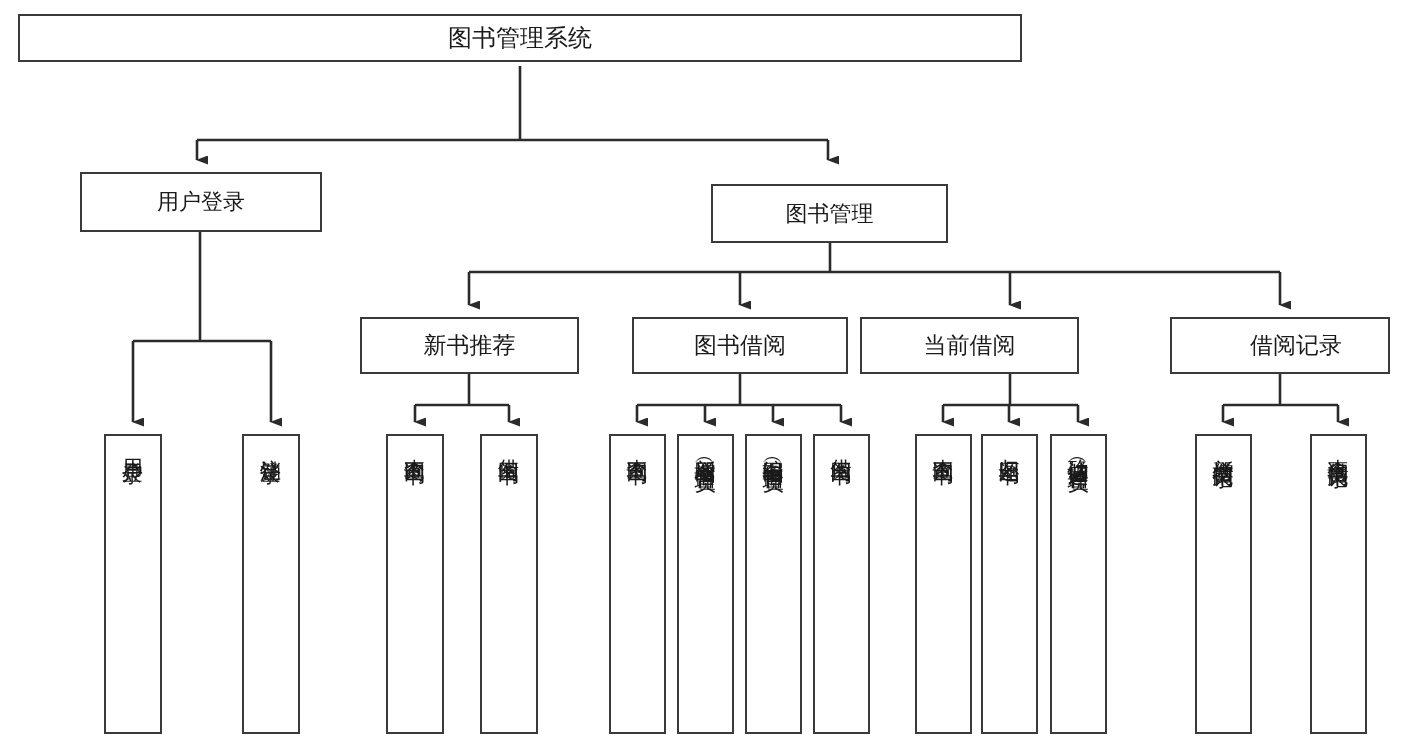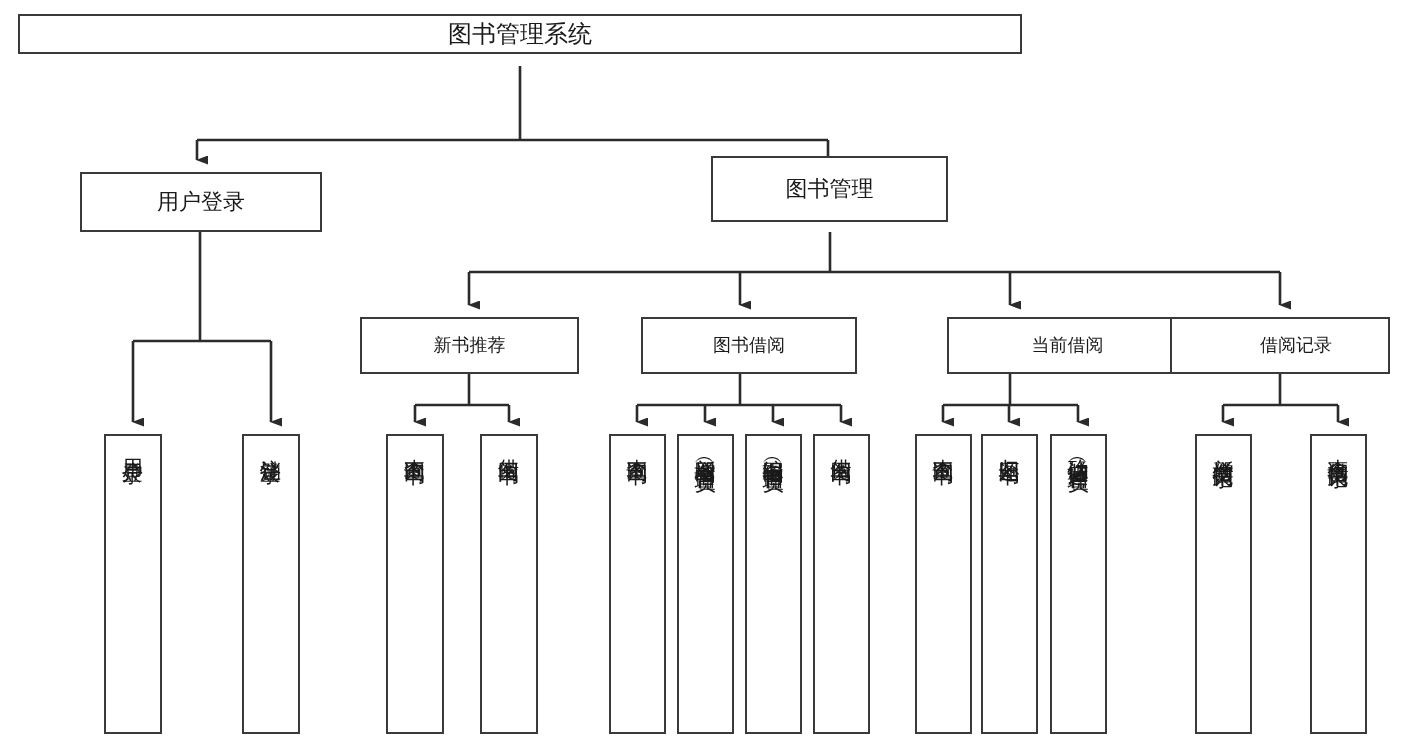--- a/index.html
+++ b/index.html
@@ -39,21 +39,21 @@
     overflow: hidden;
   }
   .node-label {
     color: #1a1a1a;
     text-align: center;
     line-height: 1.05;
     white-space: nowrap;
   }
   .node.level0 .node-label { font-size: 24px; }
   .node.level1 .node-label { font-size: 22px; }
-  .node.level2 .node-label { font-size: 18px; }
+  .node.level2 .node-label { font-size: 23px; }
   .node.leaf {
     align-items: flex-start;
     justify-content: center;
     padding-top: 6px;
   }
   .node.leaf .node-label {
     writing-mode: vertical-rl;
     text-orientation: upright;
     font-size: 21px;
     letter-spacing: 2px;
@@ -119,38 +119,38 @@
       <path d="M1009,405 L1009,422" marker-end="url(#arrowhead)"></path>
       <path d="M1078,405 L1078,422" marker-end="url(#arrowhead)"></path>
 
       <path d="M1280,374 L1280,405"></path>
       <path d="M1223,405 L1338,405"></path>
       <path d="M1223,405 L1223,422" marker-end="url(#arrowhead)"></path>
       <path d="M1338,405 L1338,422" marker-end="url(#arrowhead)"></path>
     </g>
   </svg>
 
-  <div class="node level0" style="left:18px; top:14px; width:1004px; height:40px;">
+  <div class="node level0" style="left:18px; top:14px; width:1004px; height:48px;">
     <span class="node-label">图书管理系统</span>
   </div>
 
   <div class="node level1" style="left:80px; top:172px; width:242px; height:60px;">
     <span class="node-label">用户登录</span>
   </div>
-  <div class="node level1" style="left:711px; top:156px; width:237px; height:66px;">
+  <div class="node level1" style="left:711px; top:184px; width:237px; height:59px;">
     <span class="node-label">图书管理</span>
   </div>
 
   <div class="node level2" style="left:360px; top:317px; width:219px; height:57px;">
     <span class="node-label">新书推荐</span>
   </div>
-  <div class="node level2" style="left:632px; top:317px; width:216px; height:57px;margin-left:9px;">
+  <div class="node level2" style="left:632px; top:317px; width:216px; height:57px;">
     <span class="node-label">图书借阅</span>
   </div>
-  <div class="node level2" style="left:947px; top:317px; width:241px; height:57px;">
+  <div class="node level2" style="left:860px; top:317px; width:219px; height:57px;">
     <span class="node-label">当前借阅</span>
   </div>
   <div class="node level2" style="left:1170px; top:317px; width:220px; height:57px;padding-left:32px;">
     <span class="node-label">借阅记录</span>
   </div>
 
   <div class="node leaf" style="left:104px; top:434px; width:58px; height:300px;">
     <span class="node-label">用户登录</span>
   </div>
   <div class="node leaf" style="left:242px; top:434px; width:58px; height:300px;">

